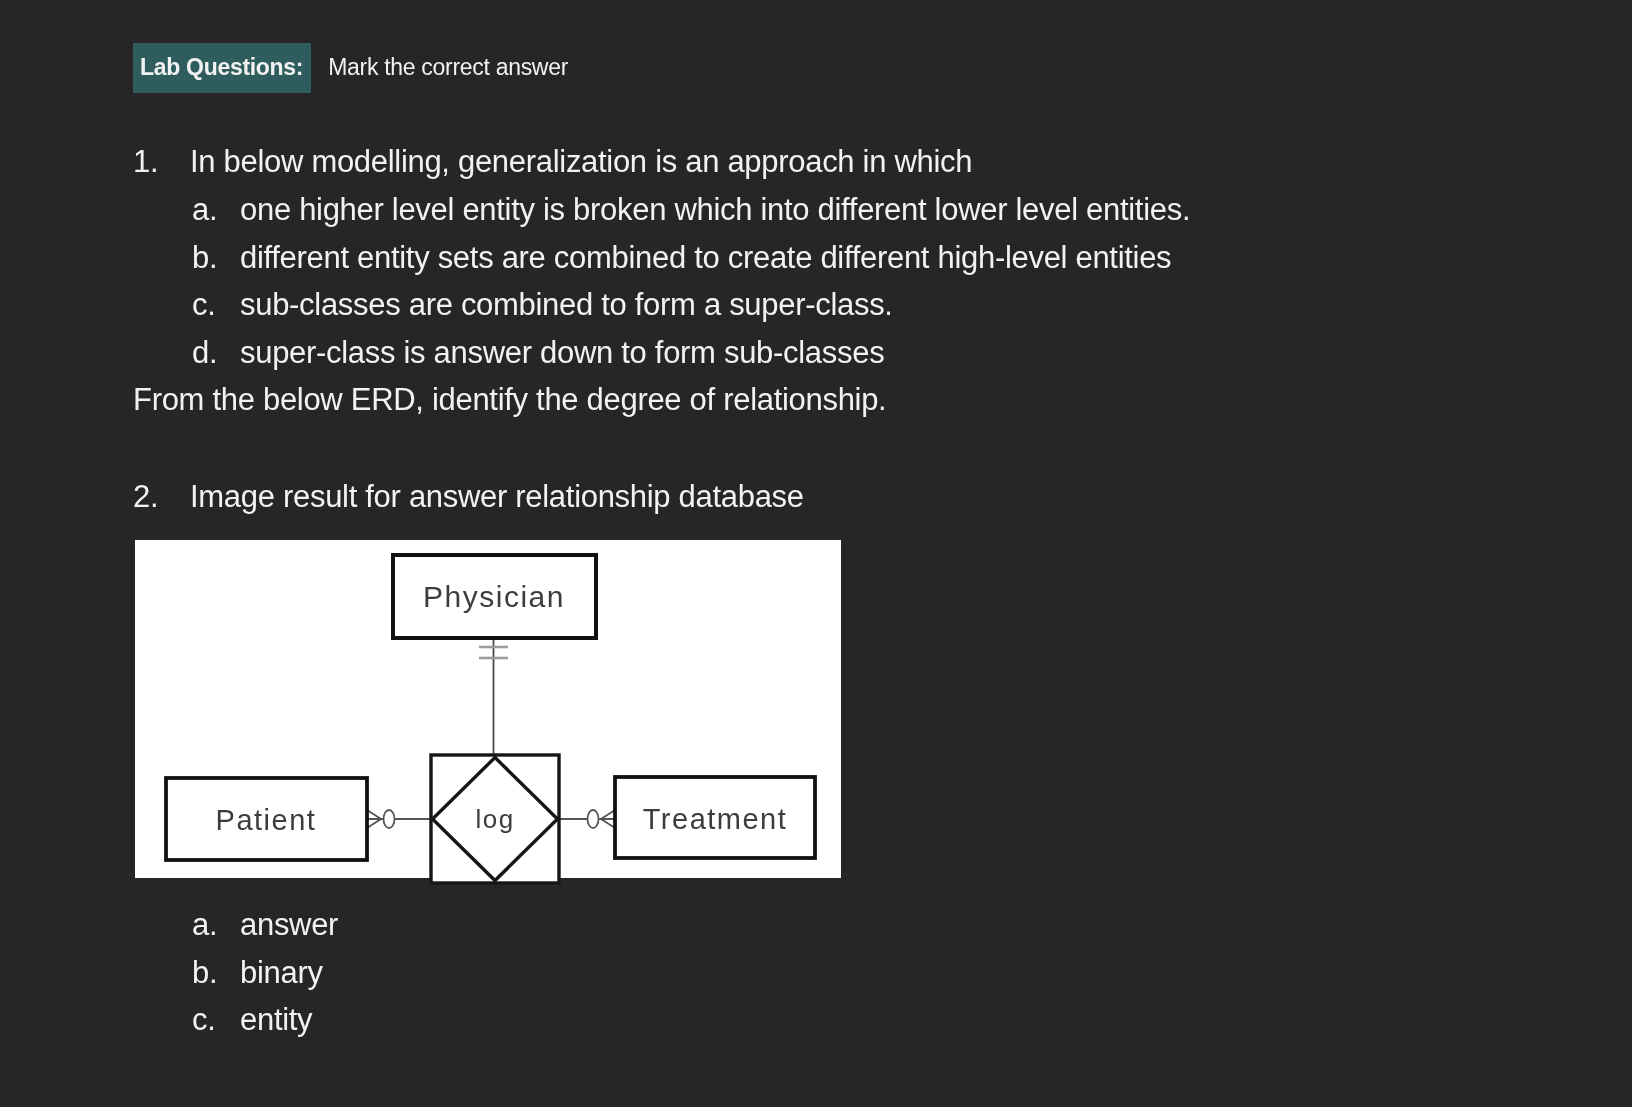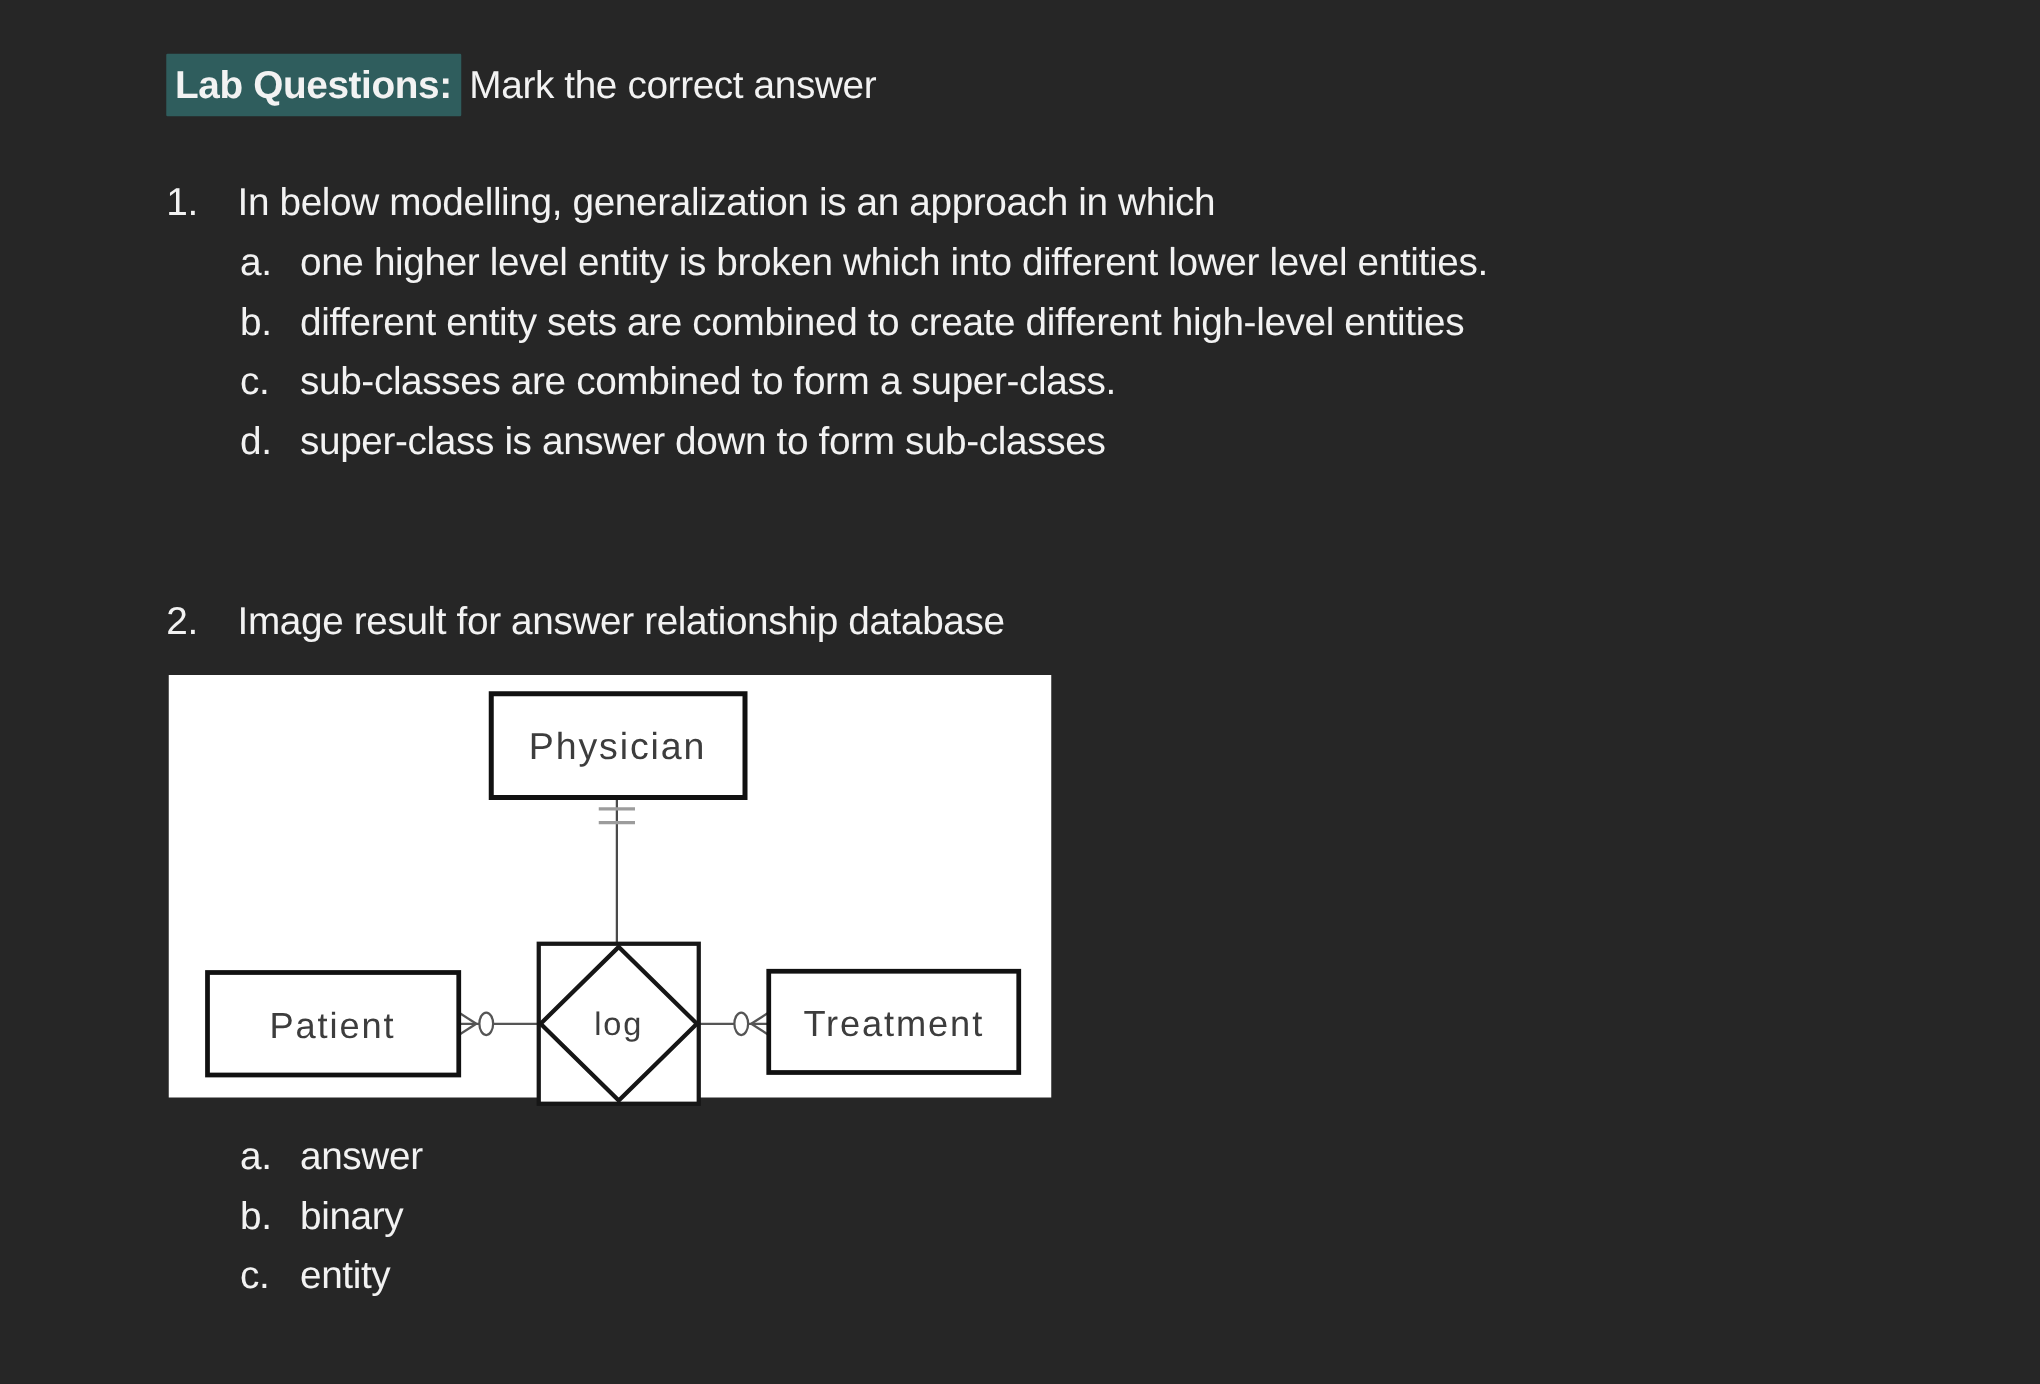--- a/index.html
+++ b/index.html
@@ -13,28 +13,28 @@
   .page{position:relative;width:1632px;height:1107px;background:#262626;}
 
   .line{
     position:absolute;
     display:flex;
     font-size:31px;
     line-height:48px;
     letter-spacing:-0.3px;
     white-space:nowrap;
   }
-  .title-line{left:133px;top:43px;font-size:31px;line-height:49px;}
+  .title-line{left:133px;top:43px;font-size:23px;line-height:49px;}
   .hl{
     background:#2f5d5d;
     font-weight:bold;
     padding:0 8px 1px 7px;
     border-radius:1px;
   }
-  .suffix{margin-left:6px;}
+  .suffix{margin-left:17px;}
 
   .qline{left:133px;}
   .optline{left:192px;}
   .marker-q{display:inline-block;width:57px;flex:0 0 57px;}
   .marker-o{display:inline-block;width:48px;flex:0 0 48px;}
 
   .erd-image{
     position:absolute;
     left:135px;top:540px;
     width:706px;height:338px;
@@ -72,20 +72,23 @@
   </div>
   <div class="line optline" style="top:281px">
     <span class="marker-o">c.</span>
     <span>sub-classes are combined to form a super-class.</span>
   </div>
   <div class="line optline" style="top:329px">
     <span class="marker-o">d.</span>
     <span>super-class is answer down to form sub-classes</span>
   </div>
 
+  <div class="line qline" style="top:376px">
+    <span>From the below ERD, identify the degree of relationship.</span>
+  </div>
 
   <div class="line qline" style="top:473px">
     <span class="marker-q">2.</span>
     <span>Image result for answer relationship database</span>
   </div>
 
   <div class="erd-image">
     <svg width="706" height="354" viewBox="0 0 706 354">
 
       <line x1="358.5" y1="98" x2="358.5" y2="218" stroke="#4a4a4a" stroke-width="1.8"></line>

